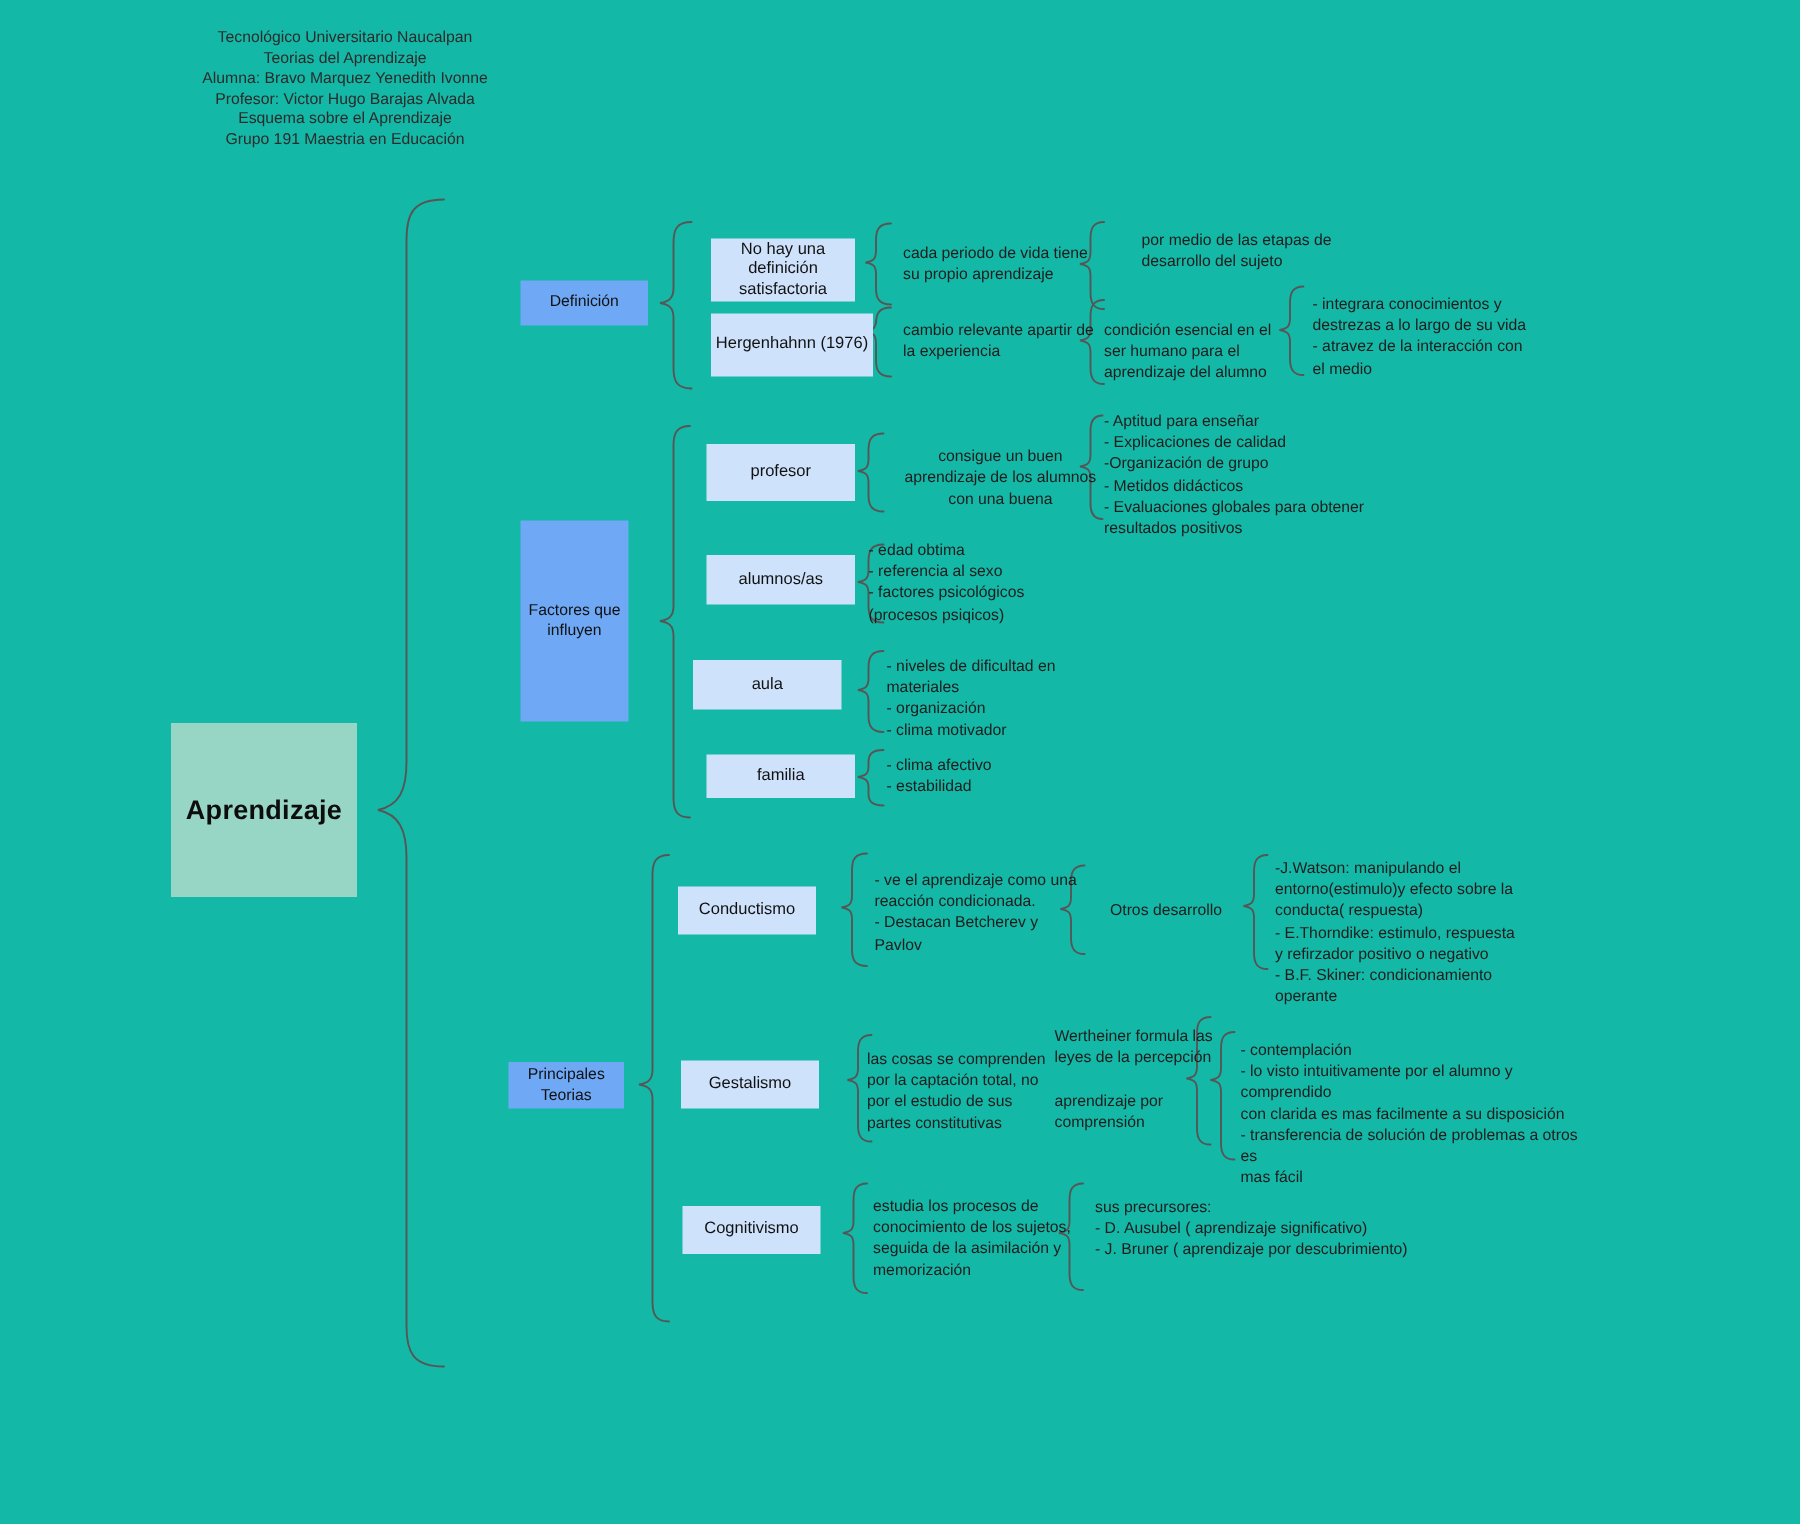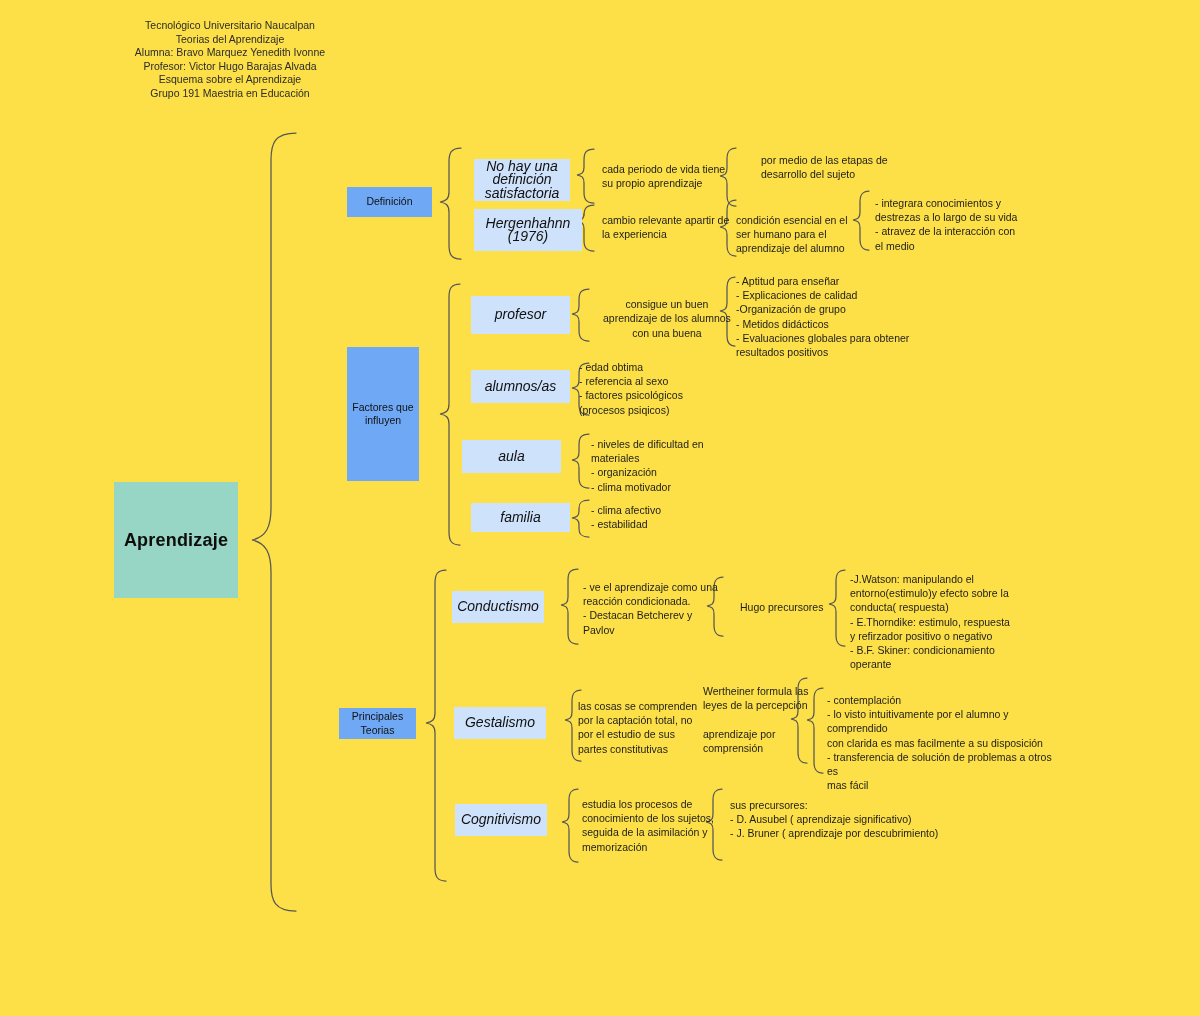--- a/index.html
+++ b/index.html
@@ -9,21 +9,21 @@
     background: #ffffff;
   }
   body {
     font-family: "Liberation Sans", "DejaVu Sans", sans-serif;
     color: #1a1a1a;
   }
   #canvas {
     position: relative;
     width: 1200px;
     height: 1016px;
-    background: #fde047;
+    background: #14b8a6;
     overflow: hidden;
   }
   #brace-layer {
     position: absolute;
     left: 0;
     top: 0;
     width: 1200px;
     height: 1016px;
     pointer-events: none;
   }
@@ -59,23 +59,22 @@
   }
   .node-primary {
     background: #6fa8f5;
     color: #111111;
     font-size: 10.5px;
     line-height: 13.5px;
   }
   .node-secondary {
     background: #cfe2fb;
     color: #111111;
-    font-size: 14px;
+    font-size: 11px;
     line-height: 13.5px;
-    font-style: italic;
   }
 
   
   .txt {
     position: absolute;
     box-sizing: border-box;
     font-size: 10.5px;
     line-height: 14.2px;
     color: #1d1d1d;
     white-space: pre-line;
@@ -379,21 +378,21 @@
 Teorias</span>
   </div>
 
   <div class="node node-secondary" style="left:452px; top:591px; width:92px; height:32px;">
     <span>Conductismo</span>
   </div>
   <div class="txt" style="left:583px; top:580px; width:140px;">- ve el aprendizaje como una
 reacción condicionada.
 - Destacan Betcherev y
 Pavlov</div>
-  <div class="txt center" style="left:740px; top:598px; width:110px; height:18px;">Hugo precursores</div>
+  <div class="txt center" style="left:740px; top:598px; width:110px; height:18px;">Otros desarrollo</div>
   <div class="txt" style="left:850px; top:572px; width:170px;">-J.Watson: manipulando el
 entorno(estimulo)y efecto sobre la
 conducta( respuesta)
 - E.Thorndike: estimulo, respuesta
 y refirzador positivo o negativo
 - B.F. Skiner: condicionamiento
 operante</div>
 
   <div class="node node-secondary" style="left:454px; top:707px; width:92px; height:32px;">
     <span>Gestalismo</span>

